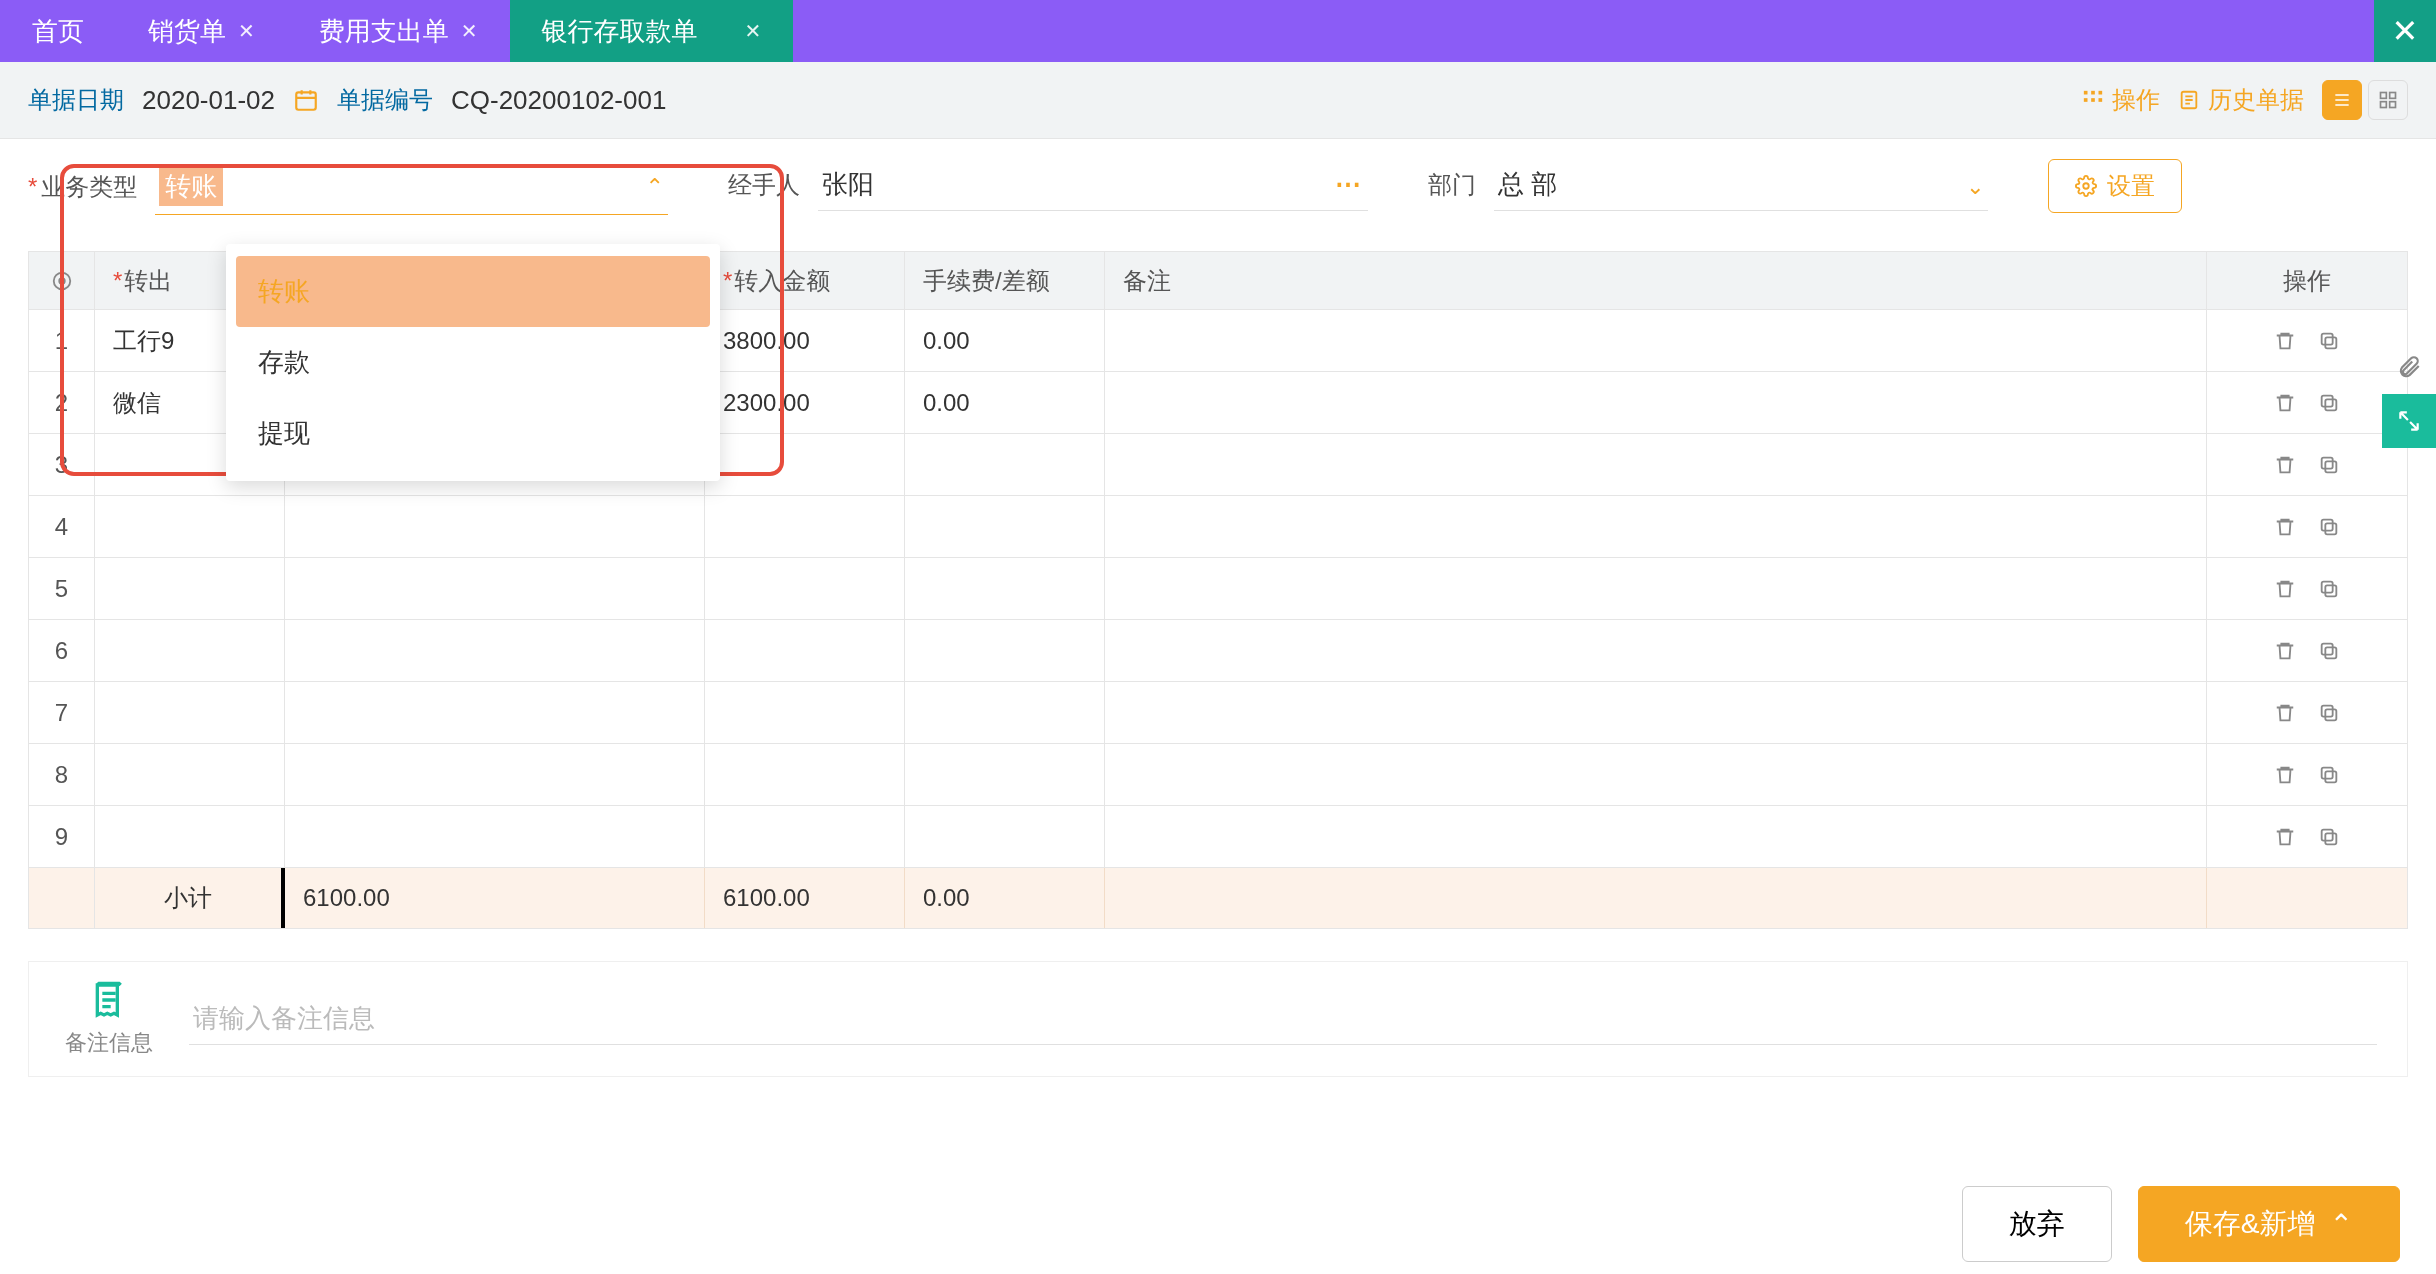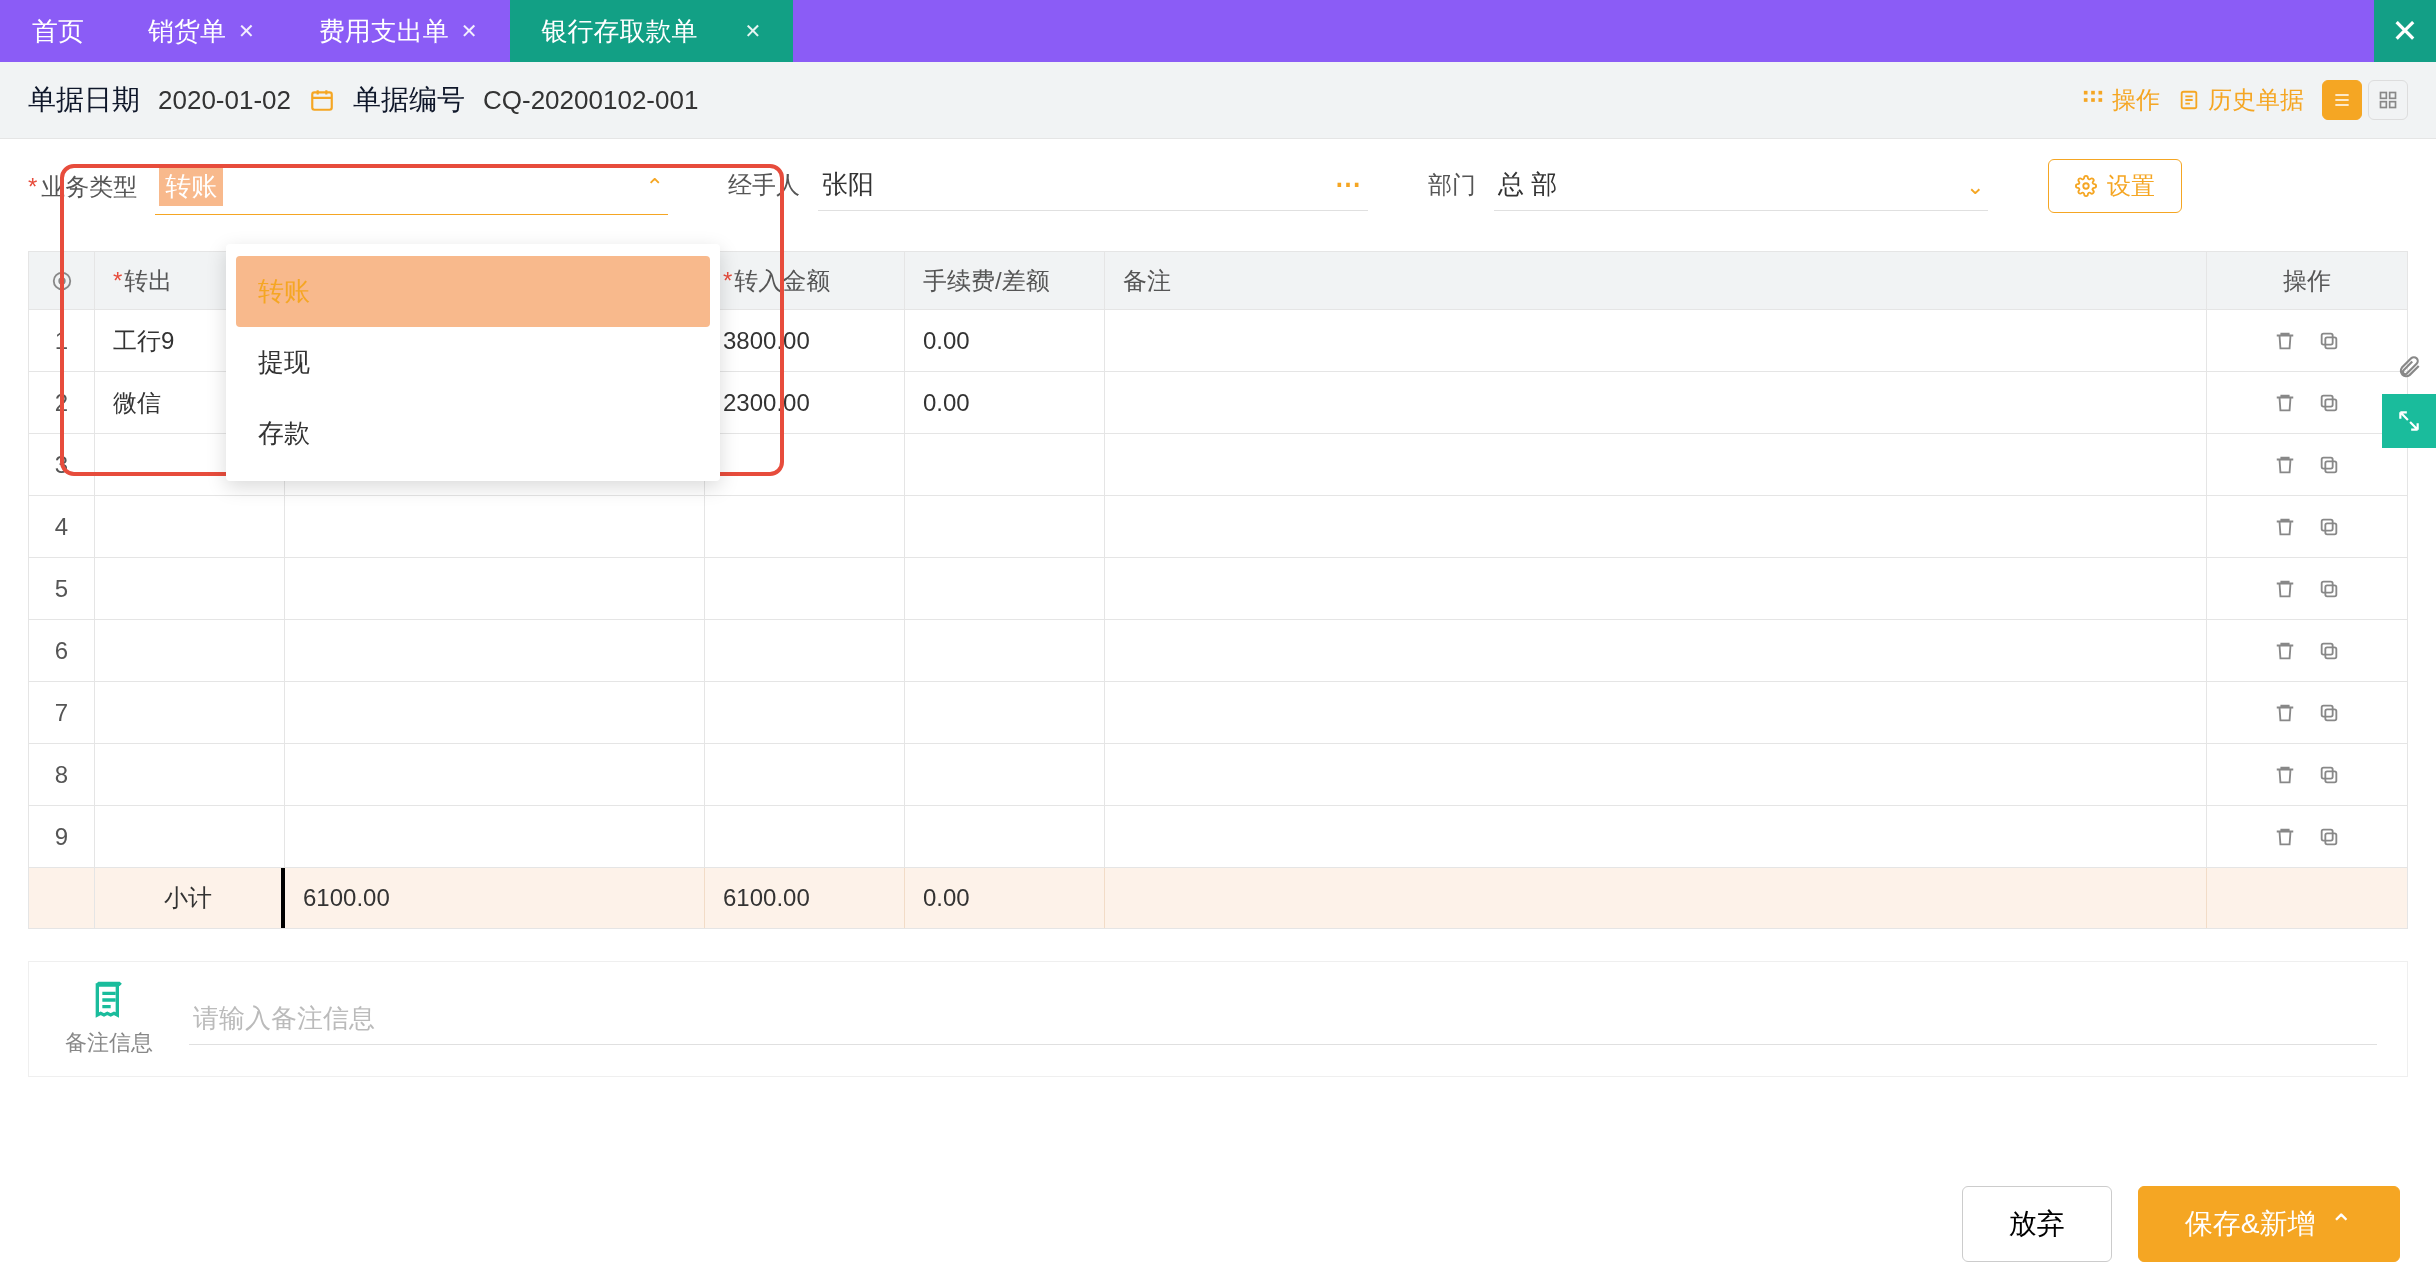--- a/index.html
+++ b/index.html
@@ -8,21 +8,21 @@
 
 .tab-bar { display: flex; align-items: stretch; background: #8b5cf6; height: 62px; }
 .tab { display: flex; align-items: center; padding: 0 32px; color: #fff; font-size: 26px; cursor: pointer; gap: 12px; }
 .tab.active { background: #12a085; gap: 47px; }
 .tab .close { font-size: 20px; opacity: 0.9; }
 .tab-bar-spacer { flex: 1; }
 .tab-bar-close { width: 62px; display: flex; align-items: center; justify-content: center; color: #fff; background: #139f86; cursor: pointer; font-size: 32px; }
 
 
 .toolbar { display: flex; align-items: center; padding: 18px 28px; background: #f1f3f4; gap: 18px; border-bottom: 1px solid #e5e5e5; }
-.tl-label { color: #0f172a; font-size: 28px; font-family: Liberation Mono, monospace; }
+.tl-label { color: #0369a1; font-size: 24px; font-family: Liberation Mono, monospace; }
 .tl-value { color: #333; font-size: 26px; }
 .cal-icon { display: inline-flex; align-items: center; color: #f5a623; }
 .tl-spacer { flex: 1; }
 .tl-action { display: flex; align-items: center; gap: 8px; color: #666; cursor: pointer; font-size: 24px; }
 .tl-action.orange { color: #f5a623; }
 .view-toggle { display: flex; gap: 6px; }
 .view-btn { width: 40px; height: 40px; border: 1px solid #ddd; border-radius: 6px; display:flex; align-items:center; justify-content:center; cursor:pointer; color:#888; }
 .view-btn.active { background:#f5a623; border-color:#f5a623; color:#fff; }
 
 
@@ -424,22 +424,22 @@
       <div class="cell c-ops"></div>
     </div>
   </div>
 
 </div>
 
 <div class="red-box"></div>
 
 <div class="dd-popup">
   <div class="dd-item active">转账</div>
+  <div class="dd-item">存款</div>
   <div class="dd-item">提现</div>
-  <div class="dd-item">存款</div>
 </div>
 
 <div class="remark-bar">
   <div class="remark-ico">
     <span class="note">
         <svg width="40" height="40" viewBox="0 0 24 24" fill="none" stroke="currentColor" stroke-width="2">
           <path d="M5 3v18l2-1 2 1 2-1 2 1 2-1 2 1V3H5zM5 3l1-1h12l1 1"></path>
           <path d="M8 8h8M8 12h8M8 16h5"></path>
         </svg>
       </span>

